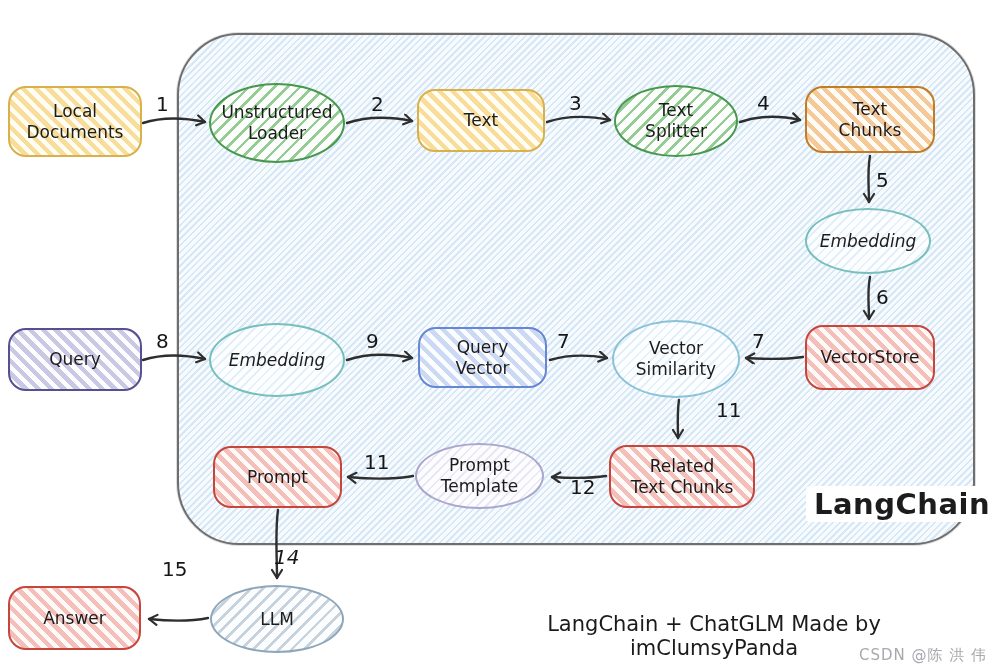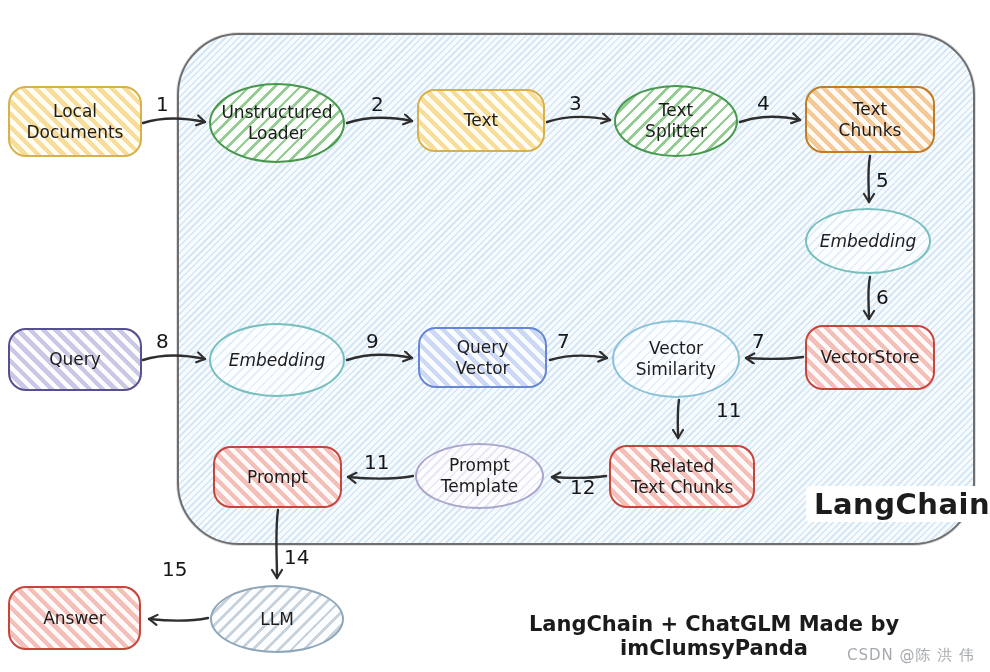--- a/index.html
+++ b/index.html
@@ -70,29 +70,29 @@
   .flow-svg{position:absolute;left:0;top:0;z-index:2;pointer-events:none;}
   .num{
     position:absolute;z-index:4;font-size:20px;font-weight:500;color:#161616;
   }
   .num1{left:156px;top:92px;}   .num2{left:371px;top:92px;}
   .num3{left:569px;top:91px;}   .num4{left:757px;top:91px;}
   .num5{left:876px;top:168px;}  .num6{left:876px;top:285px;}
   .num7{left:752px;top:329px;}  .num8{left:156px;top:329px;}
   .num9{left:366px;top:329px;}  .num10{left:557px;top:329px;}
   .num11{left:716px;top:398px;} .num12{left:570px;top:450px;margin-top:25px;}
-  .num13{left:364px;top:450px;} .num14{left:284px;top:545px;}
+  .num13{left:364px;top:450px;} .num14{left:274px;top:545px;font-style:italic;}
   .num15{left:162px;top:557px;}
   
   .caption{
     position:absolute;left:478px;top:612px;width:472px;z-index:4;
-    font-size:21px;font-weight:700;text-align:center;color:#1b1b1b;
+    font-size:21px;font-weight:400;text-align:center;color:#1b1b1b;
   }
   .watermark{
-    position:absolute;right:15px;top:646px;z-index:4;
+    position:absolute;right:3px;top:646px;z-index:4;
     font-size:15px;color:#a6a9ad;letter-spacing:1px;
   }
 </style>
 </head>
 <body>
 
 <div class="stage">
 
   <div class="lc-container"></div>
   <div class="framework-label">LangChain</div>

